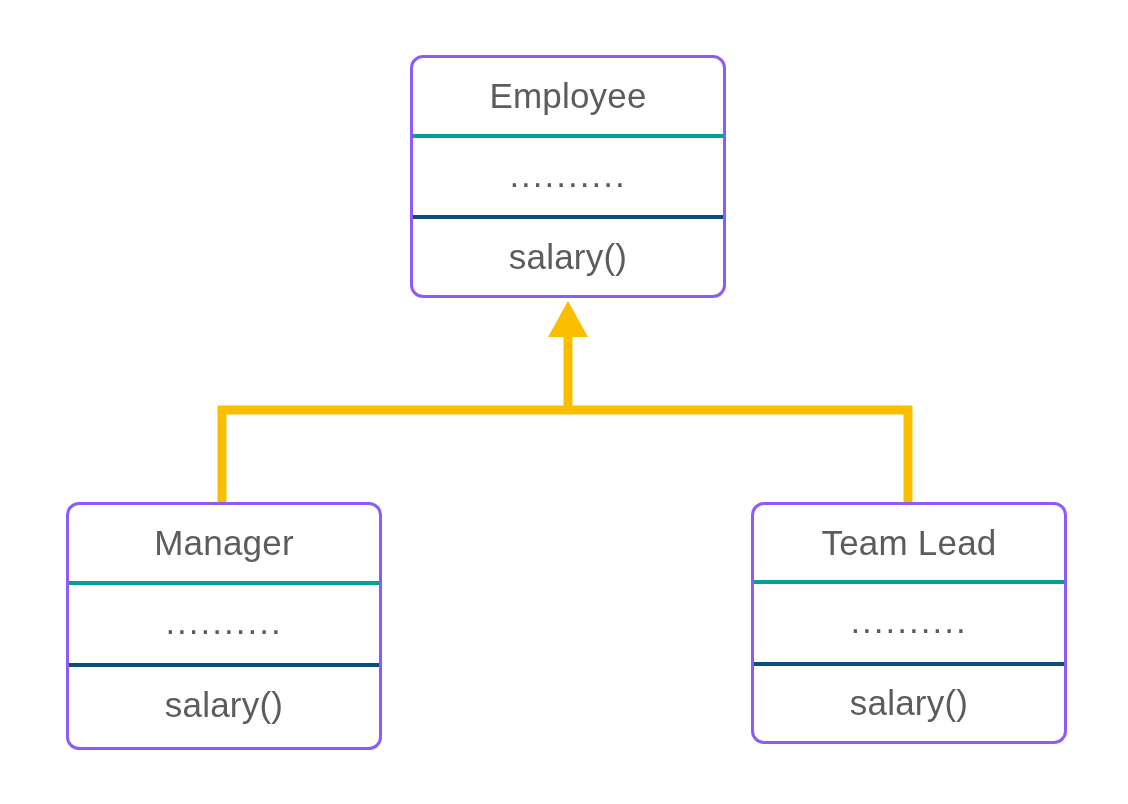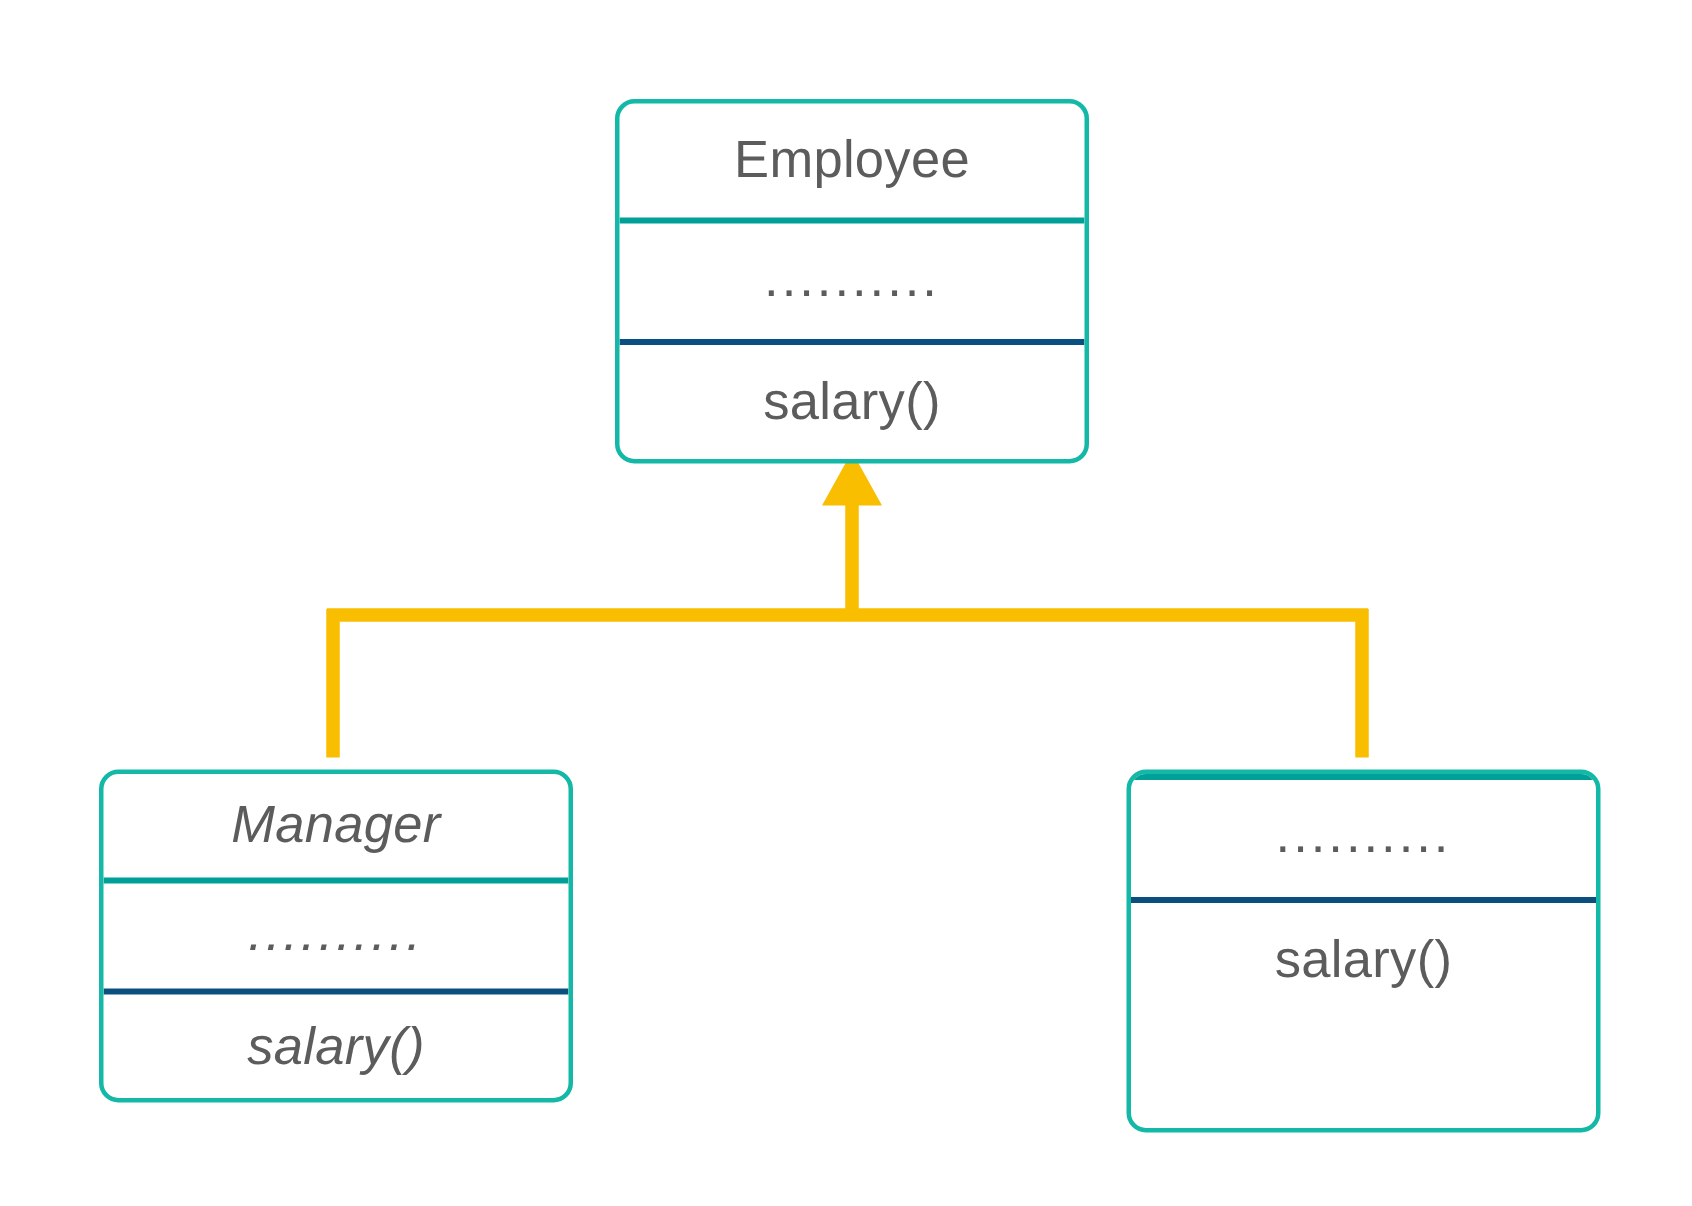--- a/index.html
+++ b/index.html
@@ -30,26 +30,25 @@
     height: 804px;
     z-index: 1;
   }
 
   
   .class-box {
     position: absolute;
     z-index: 2;
     box-sizing: border-box;
     background: #ffffff;
-    border: 3px solid #14b8a6;
+    border: 3px solid #8b5cf6;
     border-radius: 13px;
     display: flex;
     flex-direction: column;
     overflow: hidden;
-    margin-top: 11px;
   }
 
   .compartment {
     box-sizing: border-box;
     display: flex;
     align-items: center;
     justify-content: center;
     text-align: center;
     color: #5c5c5c;
     overflow: hidden;
@@ -100,28 +99,29 @@
   </svg>
 
   <div class="class-box" style="left:410px; top:55px; width:316px; height:243px;">
     <div class="compartment compartment-name">Employee</div>
     <div class="compartment compartment-attributes">
       <span class="attr-dots">..........</span>
     </div>
     <div class="compartment compartment-operations">salary()</div>
   </div>
 
-  <div class="class-box" style="left:66px; top:502px; width:316px; height:222px;font-style:italic;">
+  <div class="class-box" style="left:66px; top:502px; width:316px; height:248px;">
     <div class="compartment compartment-name">Manager</div>
     <div class="compartment compartment-attributes">
       <span class="attr-dots">..........</span>
     </div>
     <div class="compartment compartment-operations">salary()</div>
   </div>
 
   <div class="class-box" style="left:751px; top:502px; width:316px; height:242px;">
+    <div class="compartment compartment-name">Team Lead</div>
     <div class="compartment compartment-attributes">
       <span class="attr-dots">..........</span>
     </div>
     <div class="compartment compartment-operations">salary()</div>
   </div>
 
 </div>
 
 </body></html>

